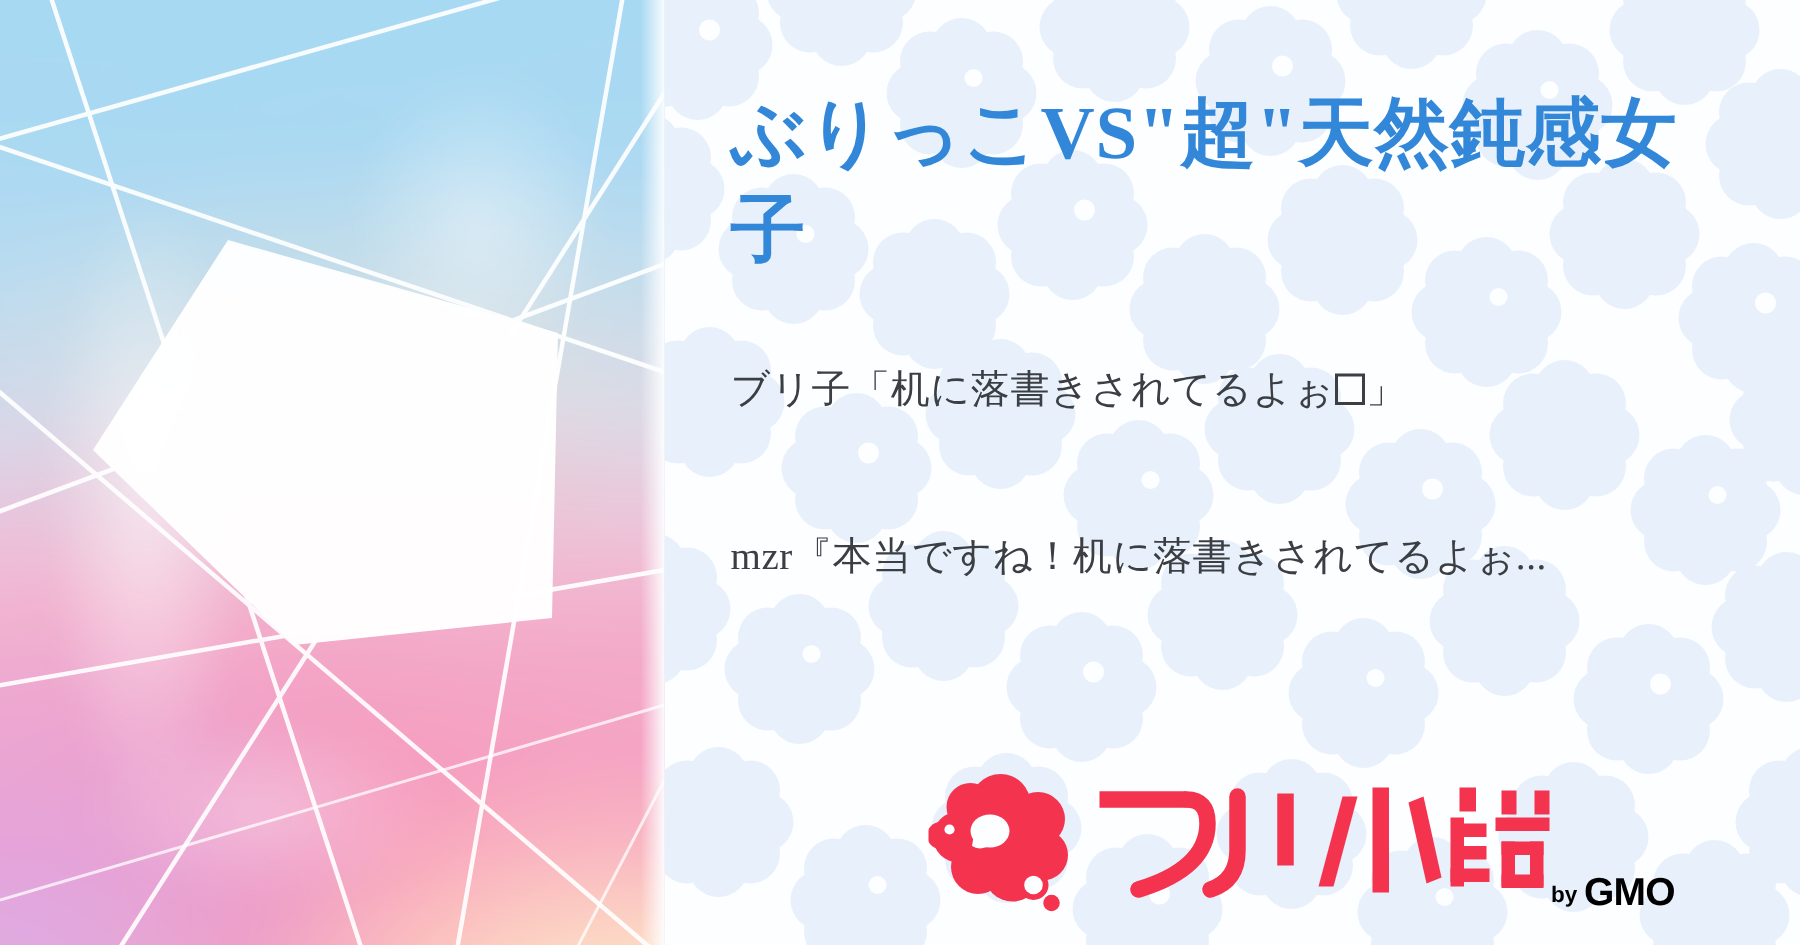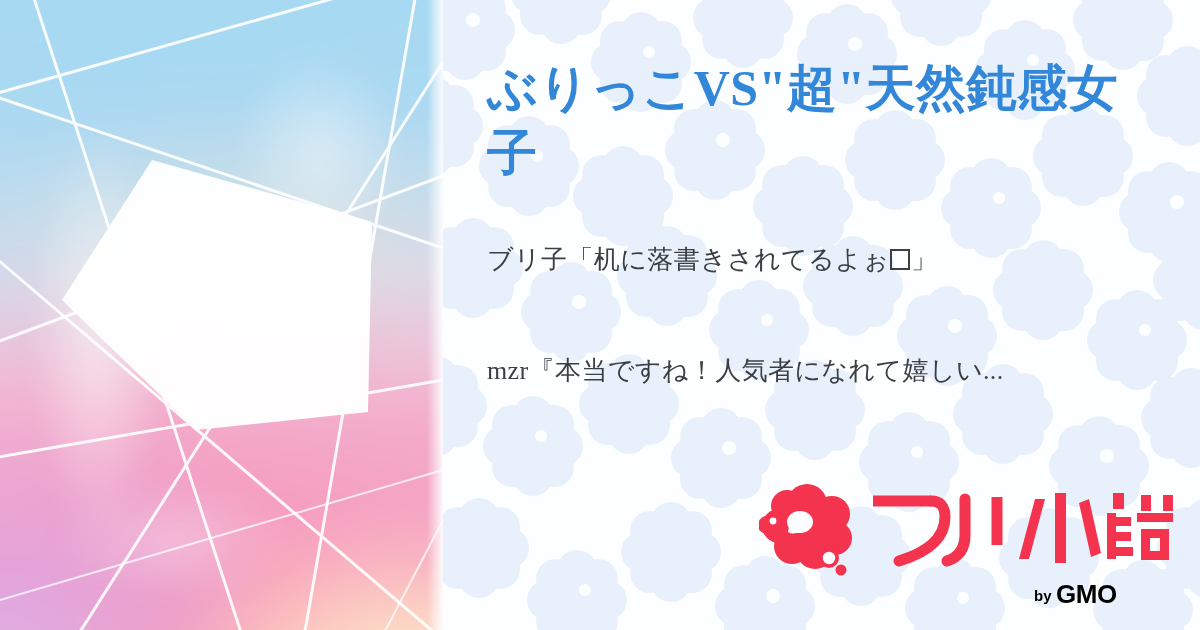--- a/index.html
+++ b/index.html
@@ -77,21 +77,21 @@
   }
   .snippet + .snippet{margin-top:72px;}
   .tofu{
     display:inline-block;width:.78em;height:.80em;
     border:2px solid #3b3f44;box-sizing:border-box;
     vertical-align:-.06em;margin:0 .03em;
   }
 
   .brand{
     position:absolute;right:26px;bottom:22px;z-index:4;
-    display:flex;flex-direction:column;align-items:flex-end;
+    display:flex;flex-direction:row;align-items:flex-end;
   }
   .brand-row{display:flex;align-items:center;gap:6px;}
   .brand-mark{display:block;}
   .brand-word{display:block;}
   .brand-gmo{display:block;margin-top:2px;margin-right:10px;}
 </style>
 </head>
 <body>
 
 <div class="card">
@@ -216,21 +216,21 @@
     </svg>
 
     <div class="content-inner">
 
       <h1 class="title">ぶりっこVS"超"天然鈍感女子</h1>
 
       <div class="snippets">
 
         <div class="snippet"><span>ブリ子「机に落書きされてるよぉ</span><span class="tofu"></span><span>」</span></div>
 
-        <div class="snippet"><span>mzr『本当ですね！人気者になれて嬉しい...</span></div>
+        <div class="snippet"><span>mzr『本当ですね！机に落書きされてるよぉ...</span></div>
 
       </div>
     </div>
 
     <div class="brand">
       <div class="brand-row">
 
         <svg class="brand-mark" width="104" height="96" viewBox="0 0 104 96">
           <g fill="#f4334e">
             <circle cx="48" cy="24" r="20"></circle>

